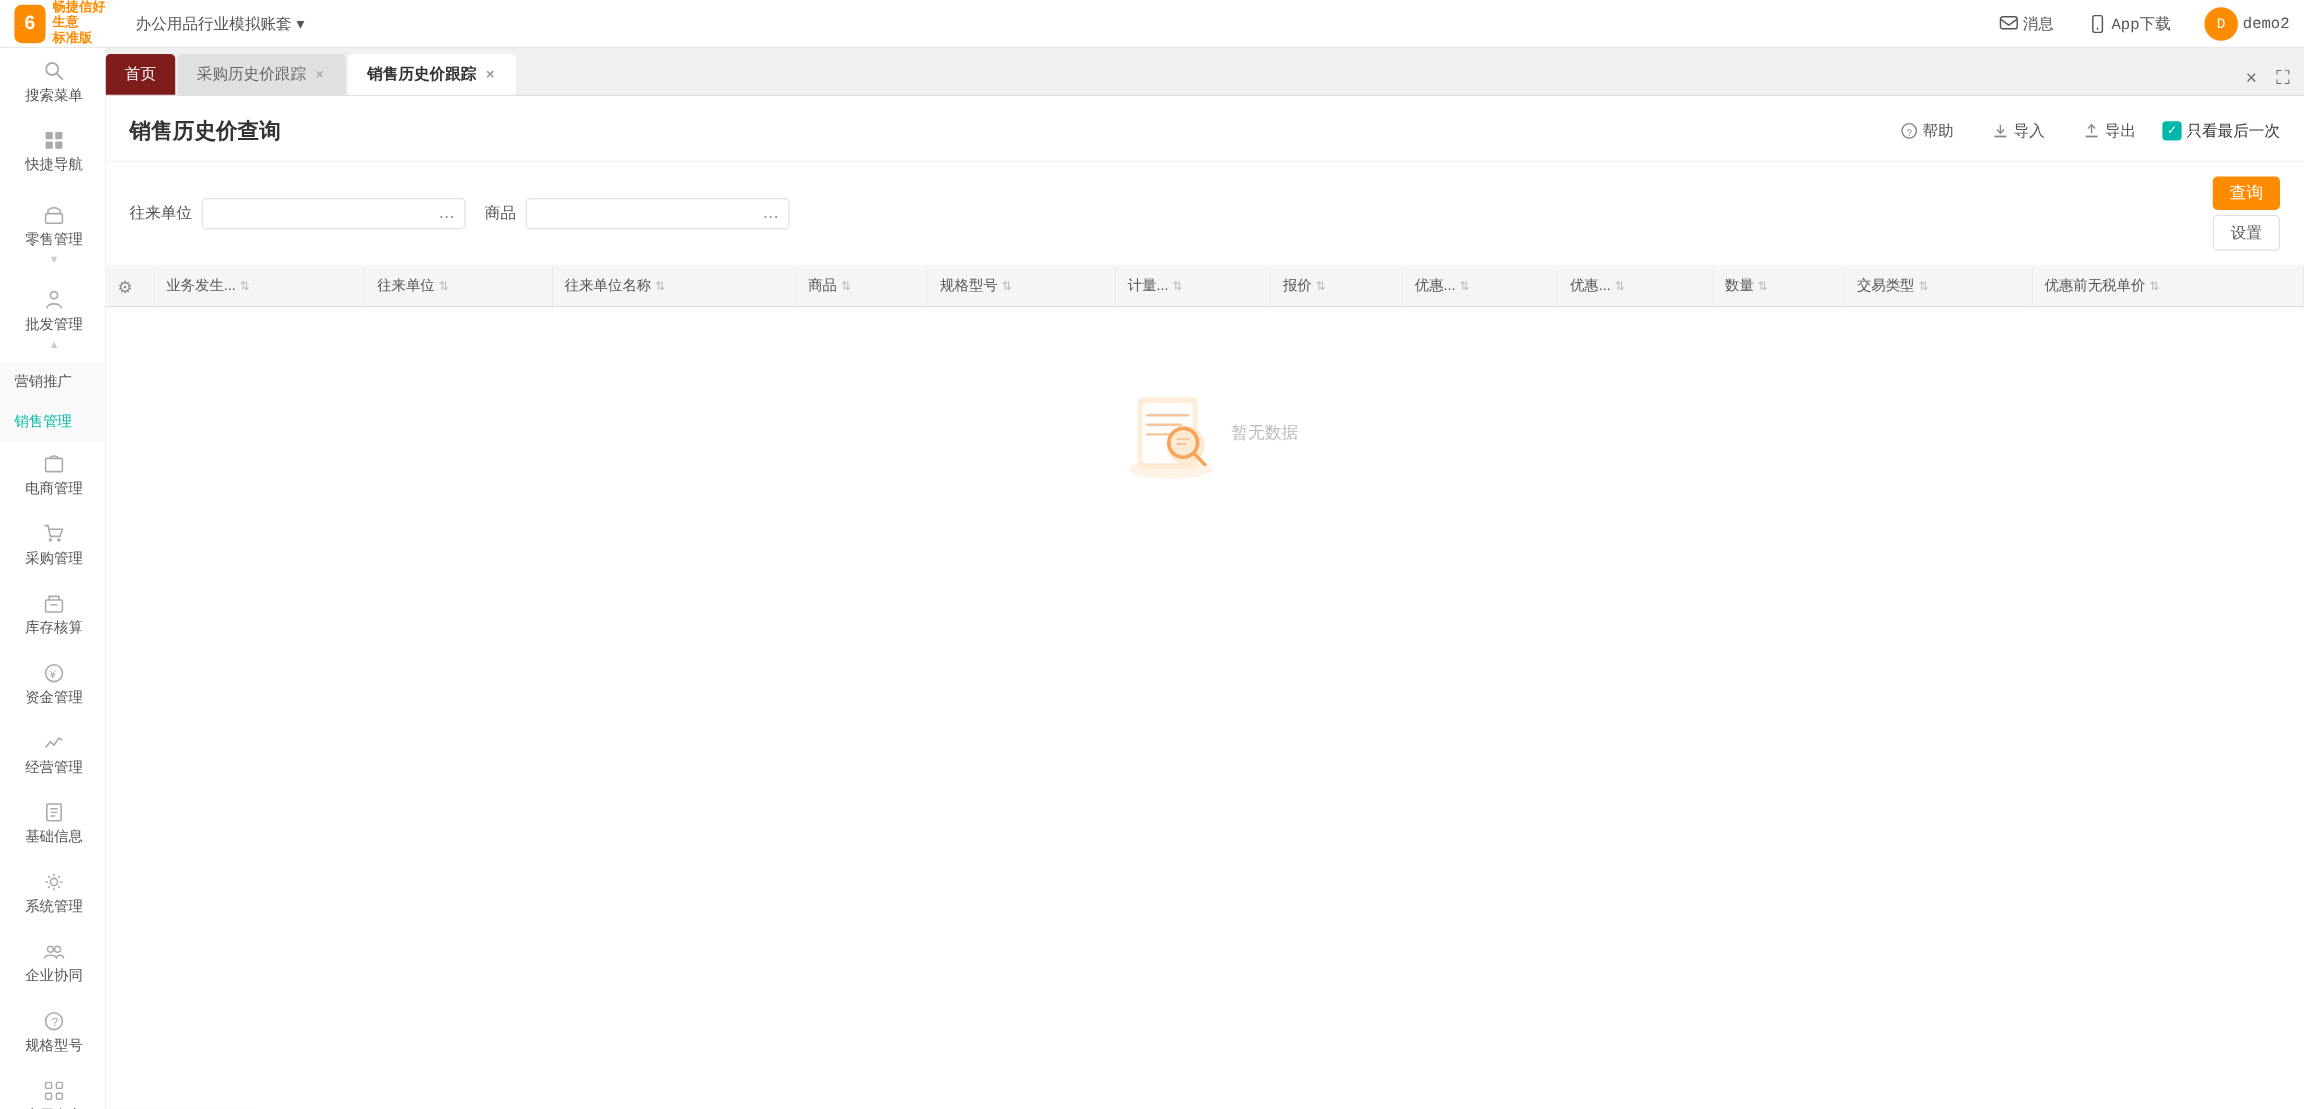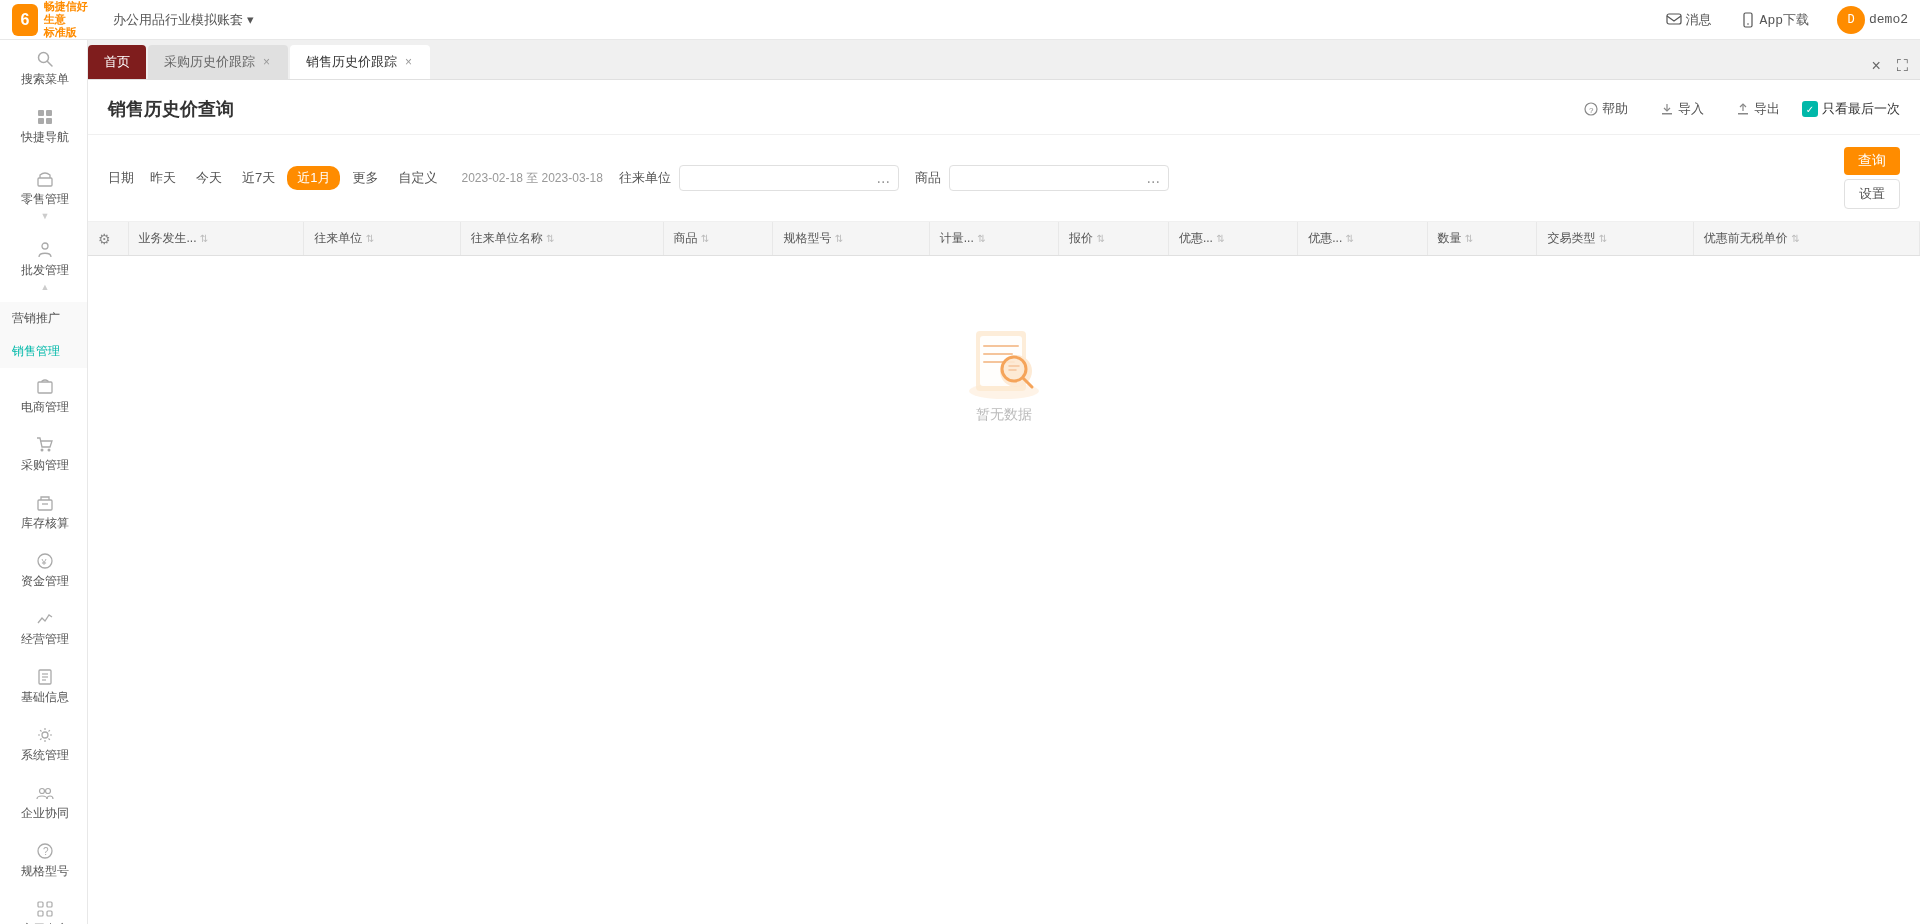--- a/index.html
+++ b/index.html
@@ -35,21 +35,21 @@
     .sidebar-divider { height: 1px; background: #e8e8e8; margin: 2px 8px; }
     .sub-items { background: #f9f9f9; }
     .sub-item { display: flex; align-items: center; padding: 8px 12px; cursor: pointer; color: #555; font-size: 12px; }
 
     
     .content-area { flex: 1; display: flex; flex-direction: column; overflow: hidden; }
 
     
     .tab-bar { height: 40px; background: #f0f0f0; display: flex; align-items: flex-end; padding: 0 0; flex-shrink: 0; border-bottom: 1px solid #e0e0e0; }
     .tab-item { display: flex; align-items: center; gap: 6px; padding: 0 16px; height: 34px; background: #e0e0e0; cursor: pointer; font-size: 13px; color: #666; border-radius: 4px 4px 0 0; margin-right: 2px; }
-    .tab-item.active { background: #fff; color: #333; font-weight: 400; }
+    .tab-item.active { background: #fff; color: #333; font-weight: 700; }
     .tab-item.home { background: #7f1d1d; color: #fff; }
     .tab-close { font-size: 12px; color: #999; cursor: pointer; padding: 2px; border-radius: 2px; }
     .tab-bar-actions { margin-left: auto; display: flex; align-items: center; padding: 0 8px; gap: 8px; }
     .tab-bar-btn { font-size: 16px; color: #666; cursor: pointer; padding: 4px; }
 
     
     .page-content { flex: 1; background: #fff; overflow-y: auto; display: flex; flex-direction: column; }
     .page-header { padding: 16px 20px 12px; border-bottom: 1px solid #f0f0f0; }
     .page-title { font-size: 18px; font-weight: 600; color: #333; }
     .toolbar-btn { display: flex; align-items: center; gap: 4px; padding: 4px 10px; border: none; background: none; cursor: pointer; color: #555; font-size: 13px; }
@@ -72,21 +72,21 @@
 
     
     .table-container { flex: 1; overflow: auto; }
     .data-table { width: 100%; border-collapse: collapse; }
     .data-table th { background: #f5f5f5; padding: 8px 10px; text-align: left; font-size: 12px; color: #555; font-weight: 500; border-bottom: 1px solid #e0e0e0; border-right: 1px solid #e8e8e8; white-space: nowrap; position: sticky; top: 0; z-index: 1; }
     .data-table th .sort-icon { color: #bbb; font-size: 10px; }
     .table-settings-col { width: 40px; text-align: center; }
     .settings-cog { color: #888; cursor: pointer; font-size: 14px; }
 
     
-    .empty-state { display: flex; flex-direction: column; align-items: center; justify-content: center; flex: 1; padding: 60px 0; }
+    .empty-state { display: flex; flex-direction: row; align-items: center; justify-content: center; flex: 1; padding: 60px 0; }
     .empty-text { color: #bbb; font-size: 14px; }
 
     
     .no-data-illustration { width: 100px; height: 90px; }
   </style>
 </head>
 <body>
 
 <div class="top-header">
   <div class="top-header-left">
@@ -303,32 +303,20 @@
             <div class="toolbar-checkbox">
               <div class="checkbox-icon">✓</div>
               <span>只看最后一次</span>
             </div>
           </div>
         </div>
       </div>
 
       <div class="filter-area">
         <div class="filter-group">
-          <span class="filter-label">日期</span>
-          <div class="date-buttons">
-            <button class="date-btn">昨天</button>
-            <button class="date-btn">今天</button>
-            <button class="date-btn">近7天</button>
-            <button class="date-btn active">近1月</button>
-            <button class="date-btn">更多</button>
-            <button class="date-btn">自定义</button>
-          </div>
-          <span class="date-range-text">2023-02-18 至 2023-03-18</span>
-        </div>
-        <div class="filter-group">
           <span class="filter-label">往来单位</span>
           <div class="filter-input">
             <input type="text" style="">
             <span class="filter-dots">...</span>
           </div>
         </div>
         <div class="filter-group">
           <span class="filter-label">商品</span>
           <div class="filter-input">
             <input type="text" style="">

